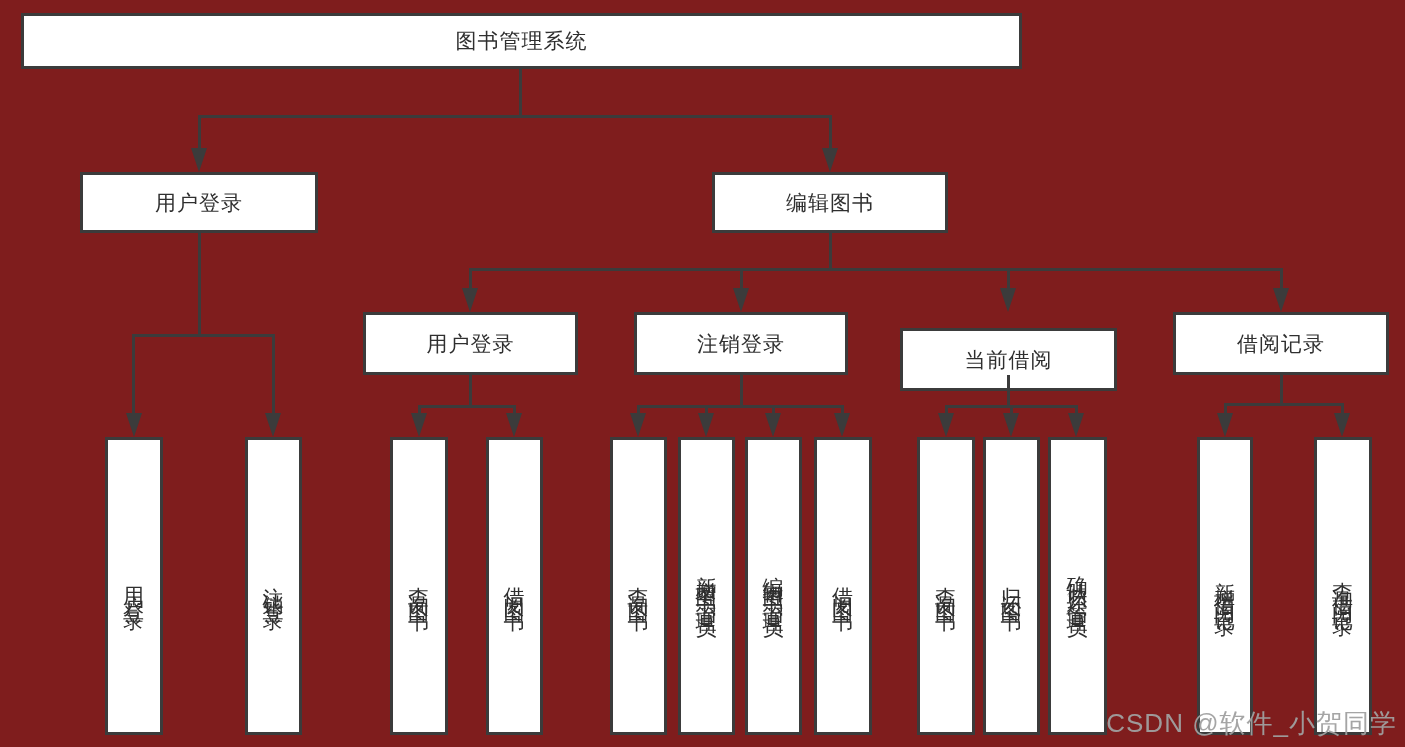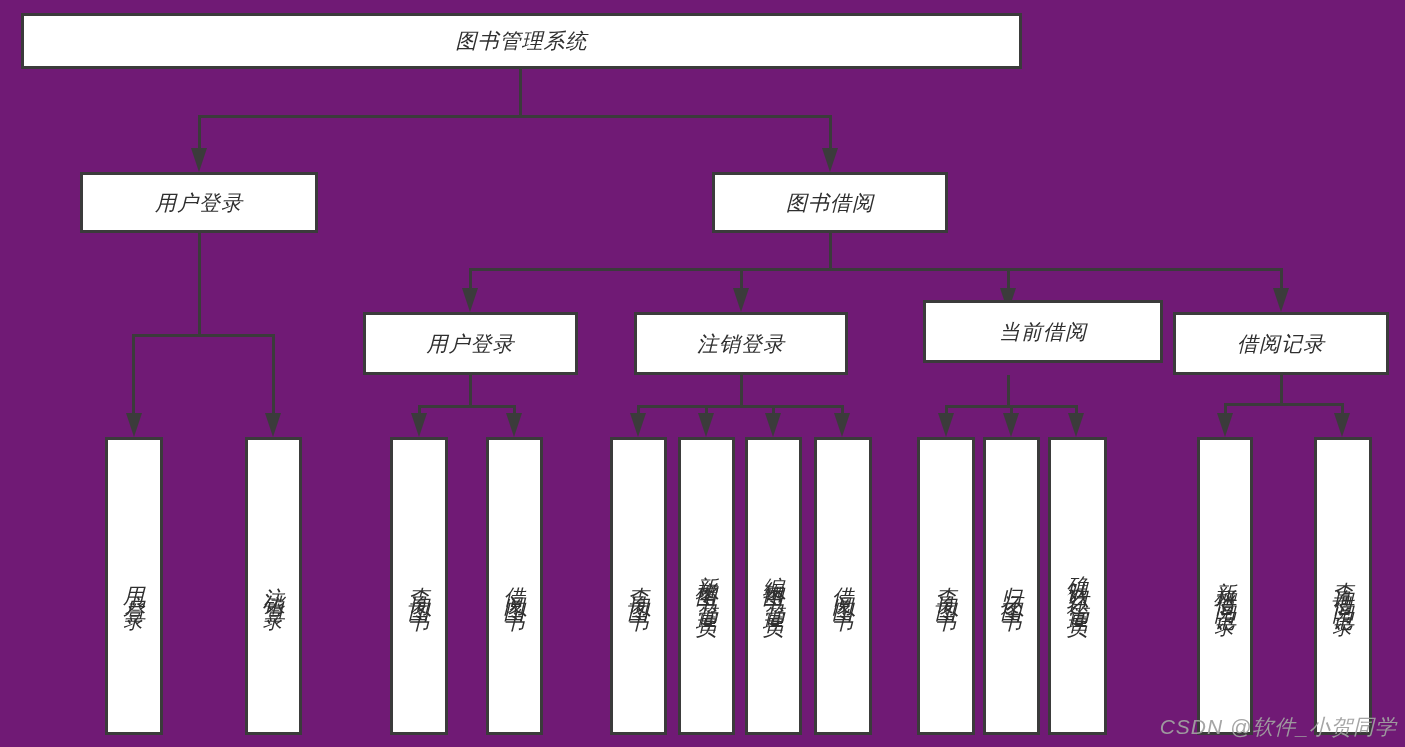--- a/index.html
+++ b/index.html
@@ -1,22 +1,21 @@
 <!DOCTYPE html>
 <html><head>
 <meta charset="utf-8">
 <style>
   html,body{margin:0;padding:0;background:#ffffff;}
   .canvas{
     position:relative;
     width:1405px;height:747px;
-    background:#701a75;
+    background:#7f1d1d;
     font-family:"Liberation Sans","DejaVu Sans",sans-serif;
     overflow:hidden;
-    font-style:italic;
   }
   .box{
     position:absolute;
     box-sizing:border-box;
     background:#ffffff;
     border:3px solid #3b3b3b;
     display:flex;align-items:center;justify-content:center;
     color:#2f2f2f;
   }
   .box .lbl{font-size:21px;letter-spacing:1px;white-space:nowrap;}
@@ -30,21 +29,21 @@
   .hl{position:absolute;height:3px;background:#3b3b3b;}
   .arw{
     position:absolute;width:0;height:0;
     border-left:8px solid transparent;
     border-right:8px solid transparent;
     border-top:24px solid #3b3b3b;
   }
   .watermark{
     position:absolute;
     right:8px;bottom:6px;
-    font-size:21px;
+    font-size:26px;
     color:rgba(160,160,160,0.95);
     letter-spacing:1px;
     white-space:nowrap;
     z-index:5;
   }
 </style>
 </head>
 <body>
 
 <div class="canvas">
@@ -57,21 +56,21 @@
   <div class="hl" style="left:198px;top:115px;width:634px;"></div>
   <div class="vl" style="left:198px;top:115px;height:37px;"></div>
   <div class="arw" style="left:191px;top:148px;"></div>
   <div class="vl" style="left:829px;top:115px;height:37px;"></div>
   <div class="arw" style="left:822px;top:148px;"></div>
 
   <div class="box" style="left:80px;top:172px;width:238px;height:61px;">
     <span class="lbl">用户登录</span>
   </div>
   <div class="box" style="left:712px;top:172px;width:236px;height:61px;">
-    <span class="lbl">图书借阅</span>
+    <span class="lbl">编辑图书</span>
   </div>
 
   <div class="vl" style="left:198px;top:233px;height:103px;"></div>
   <div class="hl" style="left:132px;top:334px;width:142px;"></div>
   <div class="vl" style="left:132px;top:334px;height:81px;"></div>
   <div class="arw" style="left:126px;top:413px;"></div>
   <div class="vl" style="left:272px;top:334px;height:81px;"></div>
   <div class="arw" style="left:265px;top:413px;"></div>
 
   <div class="vl" style="left:829px;top:233px;height:38px;"></div>
@@ -84,21 +83,21 @@
   <div class="arw" style="left:1000px;top:288px;"></div>
   <div class="vl" style="left:1280px;top:268px;height:24px;"></div>
   <div class="arw" style="left:1273px;top:288px;"></div>
 
   <div class="box" style="left:363px;top:312px;width:215px;height:63px;">
     <span class="lbl">用户登录</span>
   </div>
   <div class="box" style="left:634px;top:312px;width:214px;height:63px;">
     <span class="lbl">注销登录</span>
   </div>
-  <div class="box" style="left:900px;top:300px;width:240px;height:63px;margin-left:23px;">
+  <div class="box" style="left:900px;top:328px;width:217px;height:63px;">
     <span class="lbl">当前借阅</span>
   </div>
   <div class="box" style="left:1173px;top:312px;width:216px;height:63px;">
     <span class="lbl">借阅记录</span>
   </div>
 
   <div class="vl" style="left:469px;top:375px;height:33px;"></div>
   <div class="hl" style="left:418px;top:405px;width:98px;"></div>
   <div class="vl" style="left:418px;top:405px;height:12px;"></div>
   <div class="arw" style="left:411px;top:413px;"></div>

